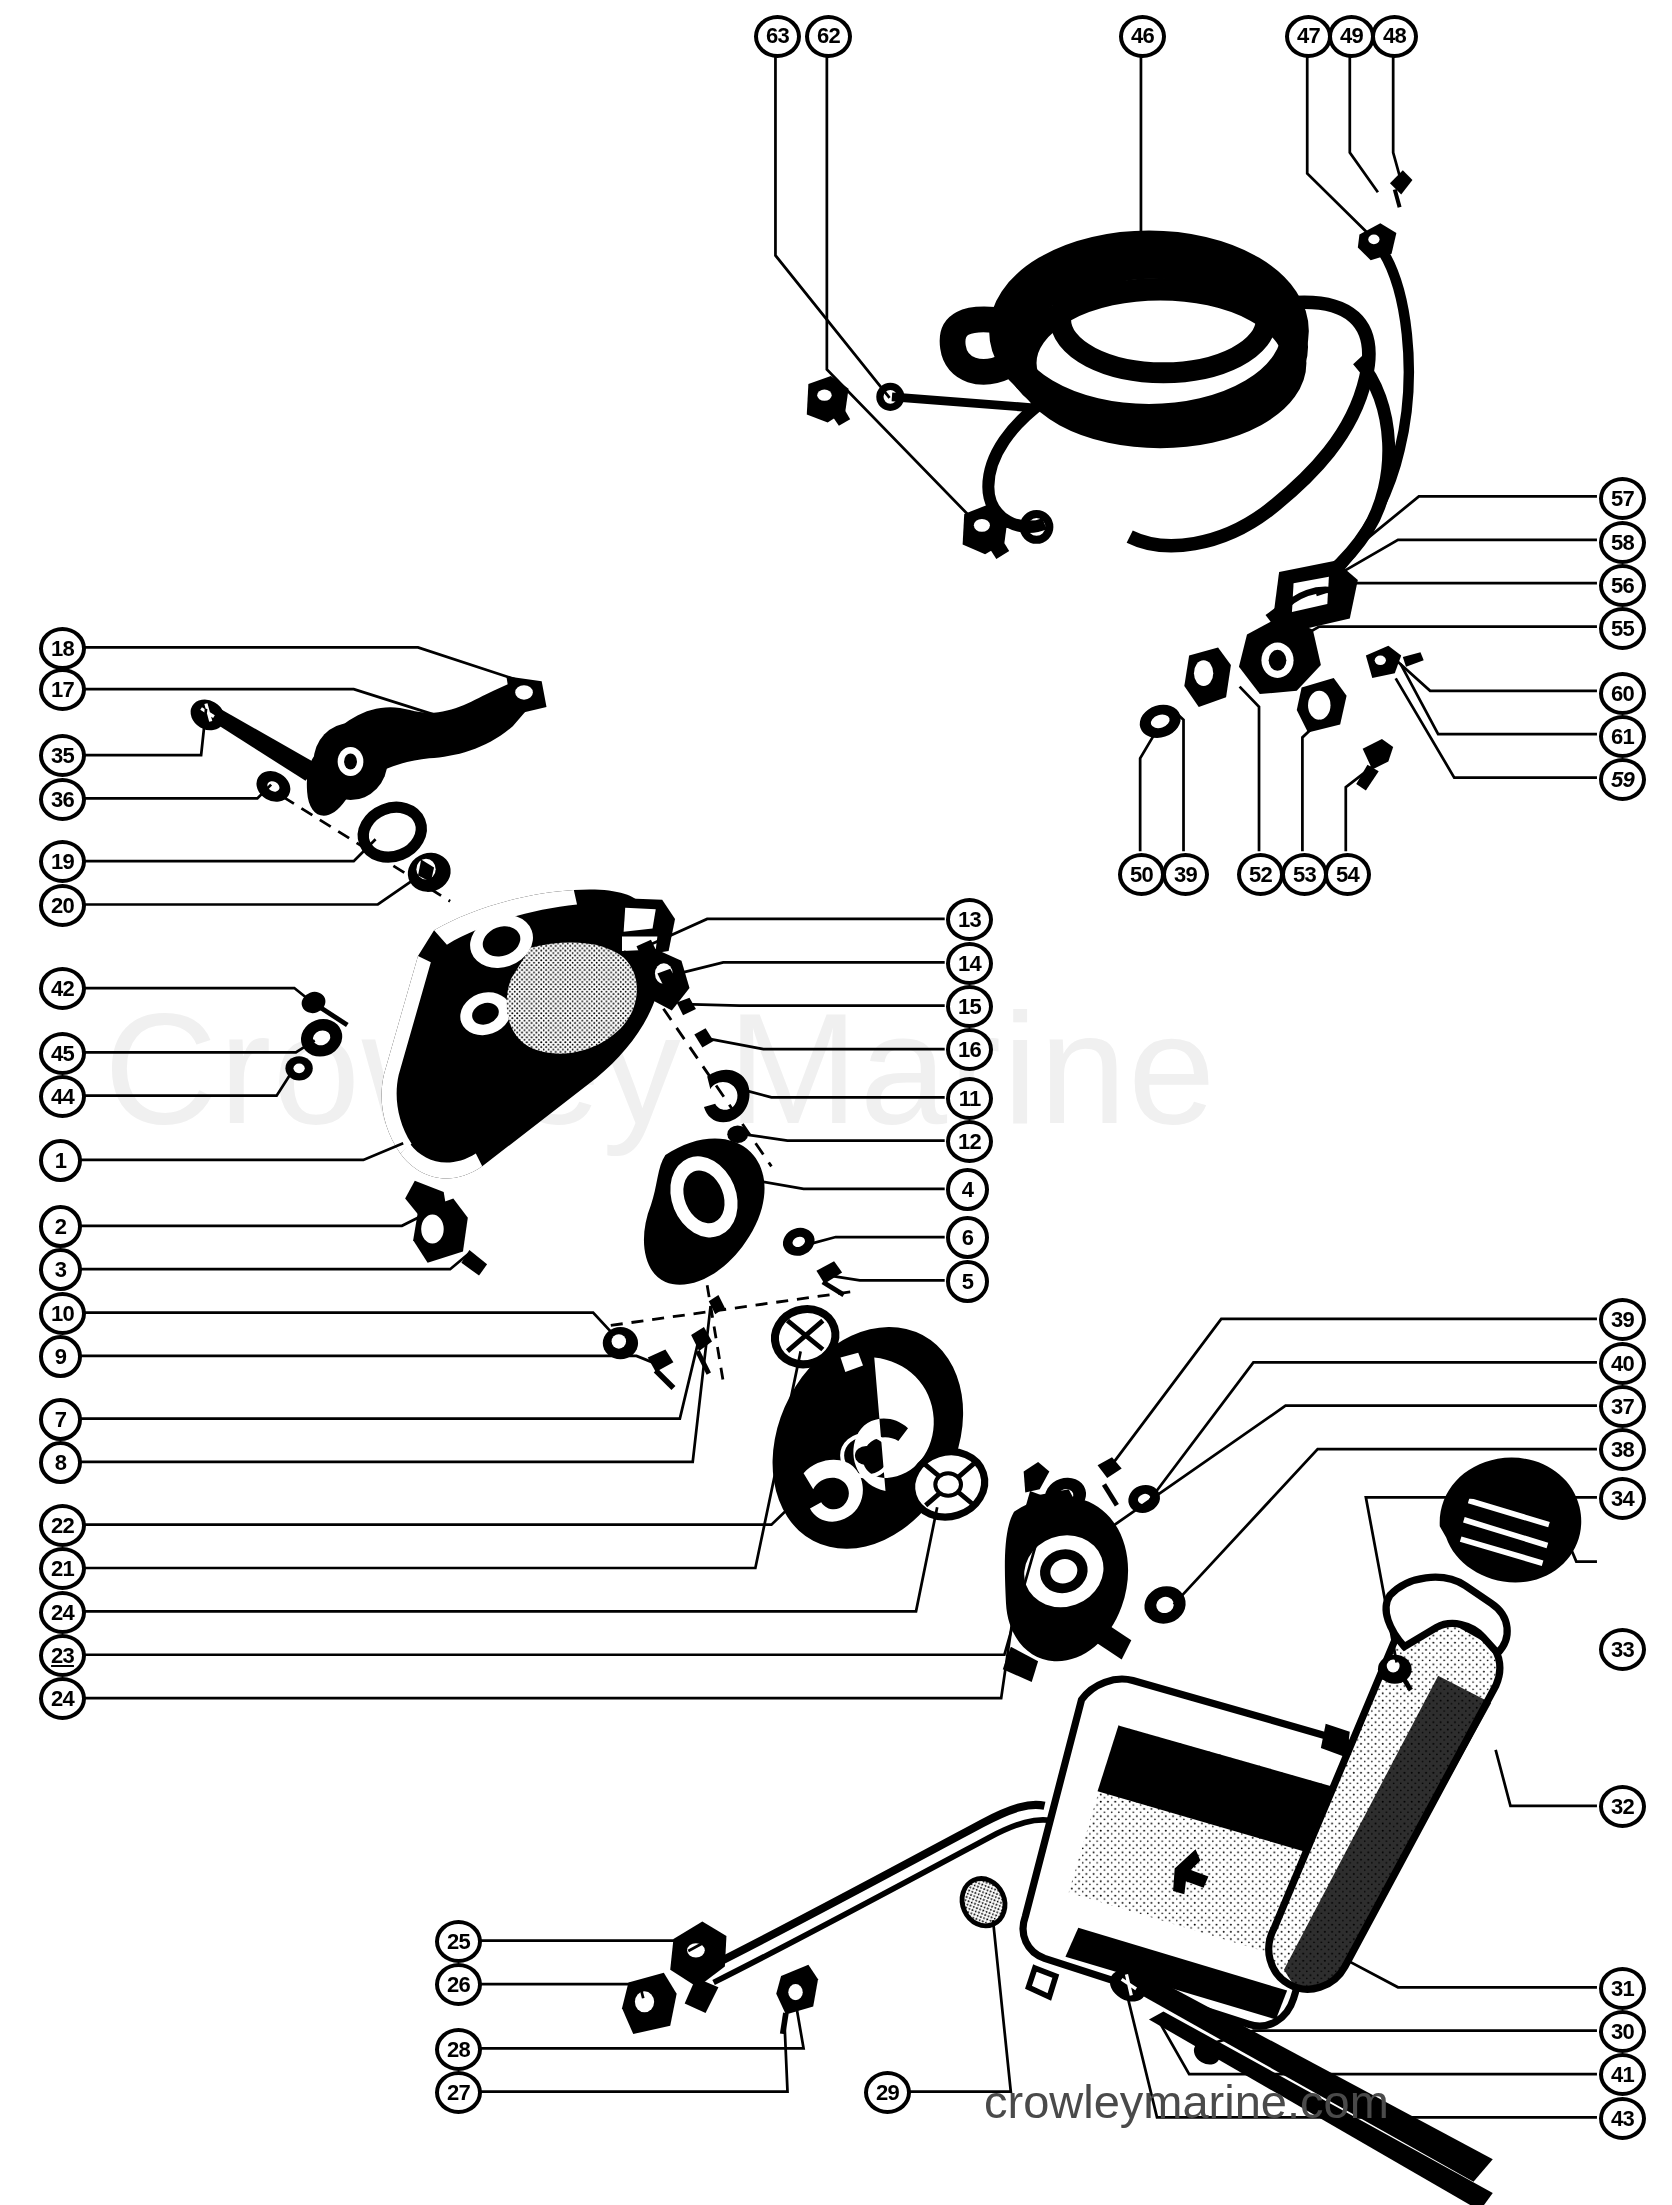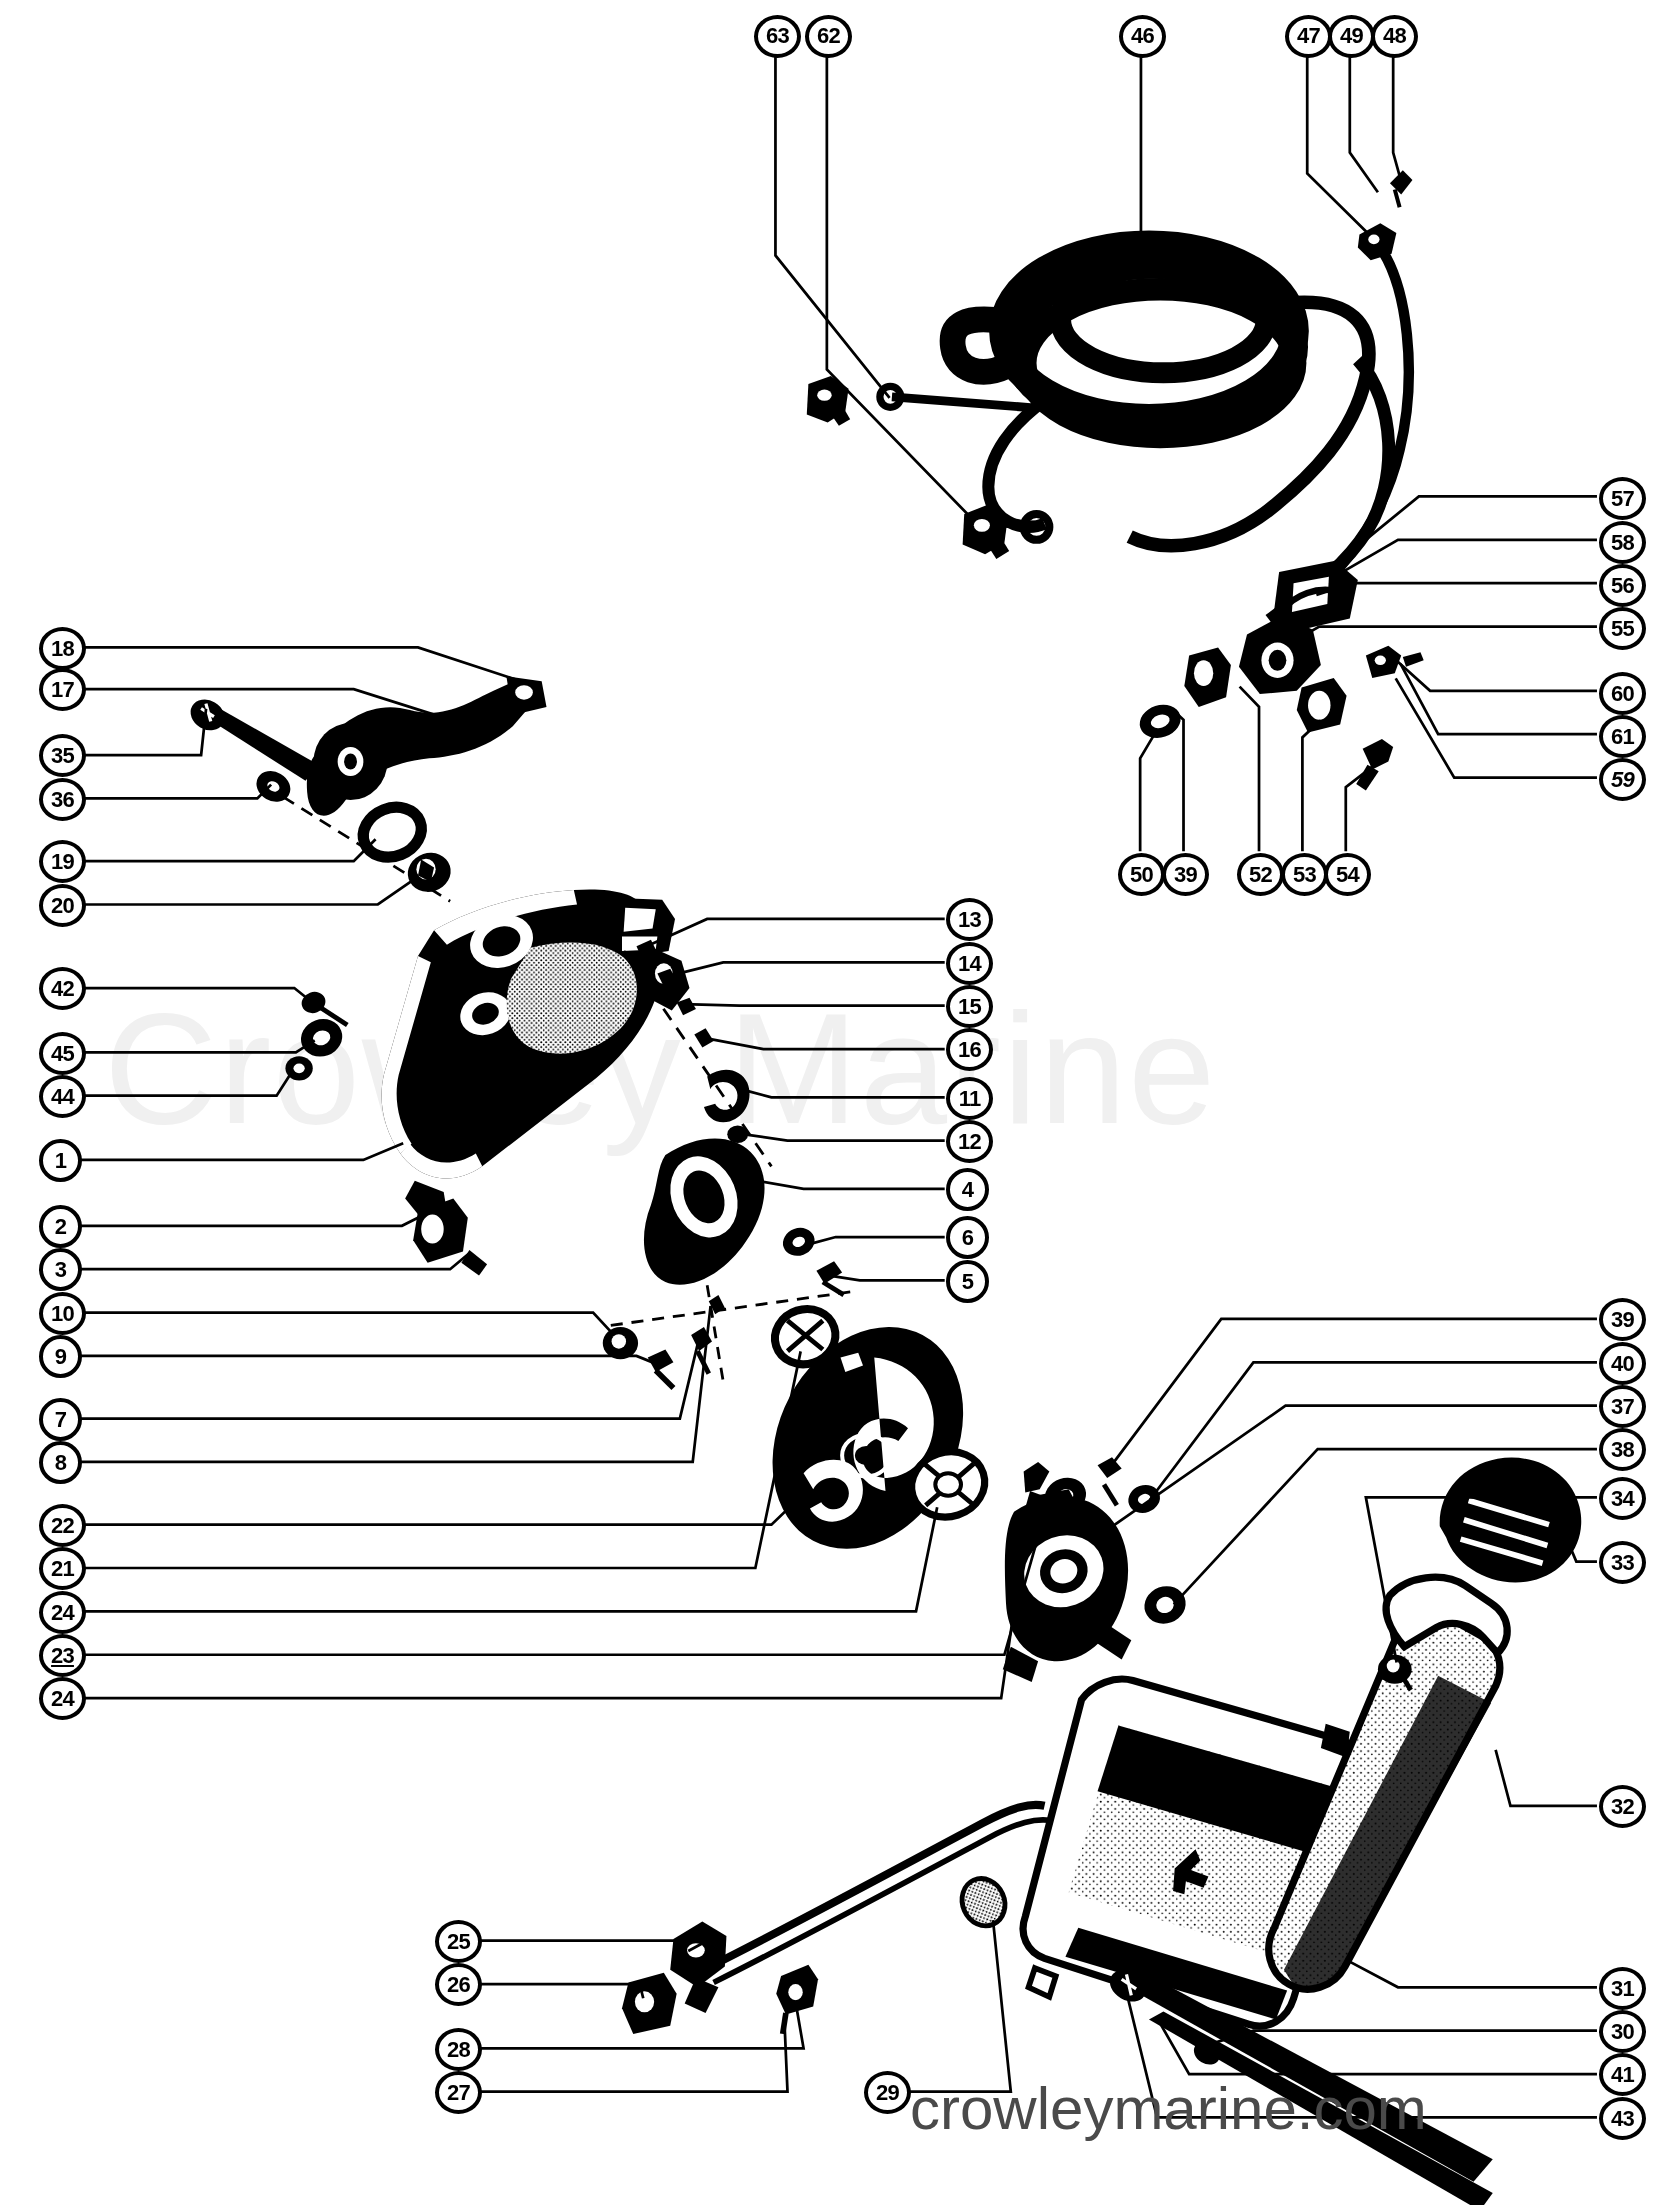--- a/index.html
+++ b/index.html
@@ -543,29 +543,29 @@
       <div class="callout wide" style="left: 946px; top: 1077px;">11</div>
       <div class="callout wide" style="left: 946px; top: 1120px;">12</div>
       <div class="callout" style="left: 946px; top: 1168px;">4</div>
       <div class="callout" style="left: 946px; top: 1216px;">6</div>
       <div class="callout" style="left: 946px; top: 1260px;">5</div>
       <div class="callout wide" style="left: 1599px; top: 1298px;">39</div>
       <div class="callout wide" style="left: 1599px; top: 1342px;">40</div>
       <div class="callout wide" style="left: 1599px; top: 1385px;">37</div>
       <div class="callout wide" style="left: 1599px; top: 1428px;">38</div>
       <div class="callout wide" style="left: 1599px; top: 1477px;">34</div>
-      <div class="callout wide" style="left: 1599px; top: 1541px; text-align: right;">33</div>
+      <div class="callout wide" style="left: 1599px; top: 1628px; text-align: right;">33</div>
       <div class="callout wide" style="left: 1599px; top: 1785px;">32</div>
       <div class="callout wide" style="left: 1599px; top: 1967px;">31</div>
       <div class="callout wide" style="left: 1599px; top: 2010px;">30</div>
       <div class="callout wide" style="left: 1599px; top: 2053px;">41</div>
       <div class="callout wide" style="left: 1599px; top: 2097px;">43</div>
       <div class="callout wide" style="left: 435px; top: 1920px;">25</div>
       <div class="callout wide" style="left: 435px; top: 1963px;">26</div>
       <div class="callout wide" style="left: 435px; top: 2028px;">28</div>
       <div class="callout wide" style="left: 435px; top: 2071px;">27</div>
       <div class="callout wide" style="left: 864px; top: 2071px;">29</div>
     </div>
 
-  <div class="wm-bottom" style="left:910px;top:2074px;font-size:60px;">crowleymarine.com</div>
+  <div class="wm-bottom" style="left:984px;top:2074px;font-size:47px;">crowleymarine.com</div>
 
 </div>
 
 
 </body></html>

